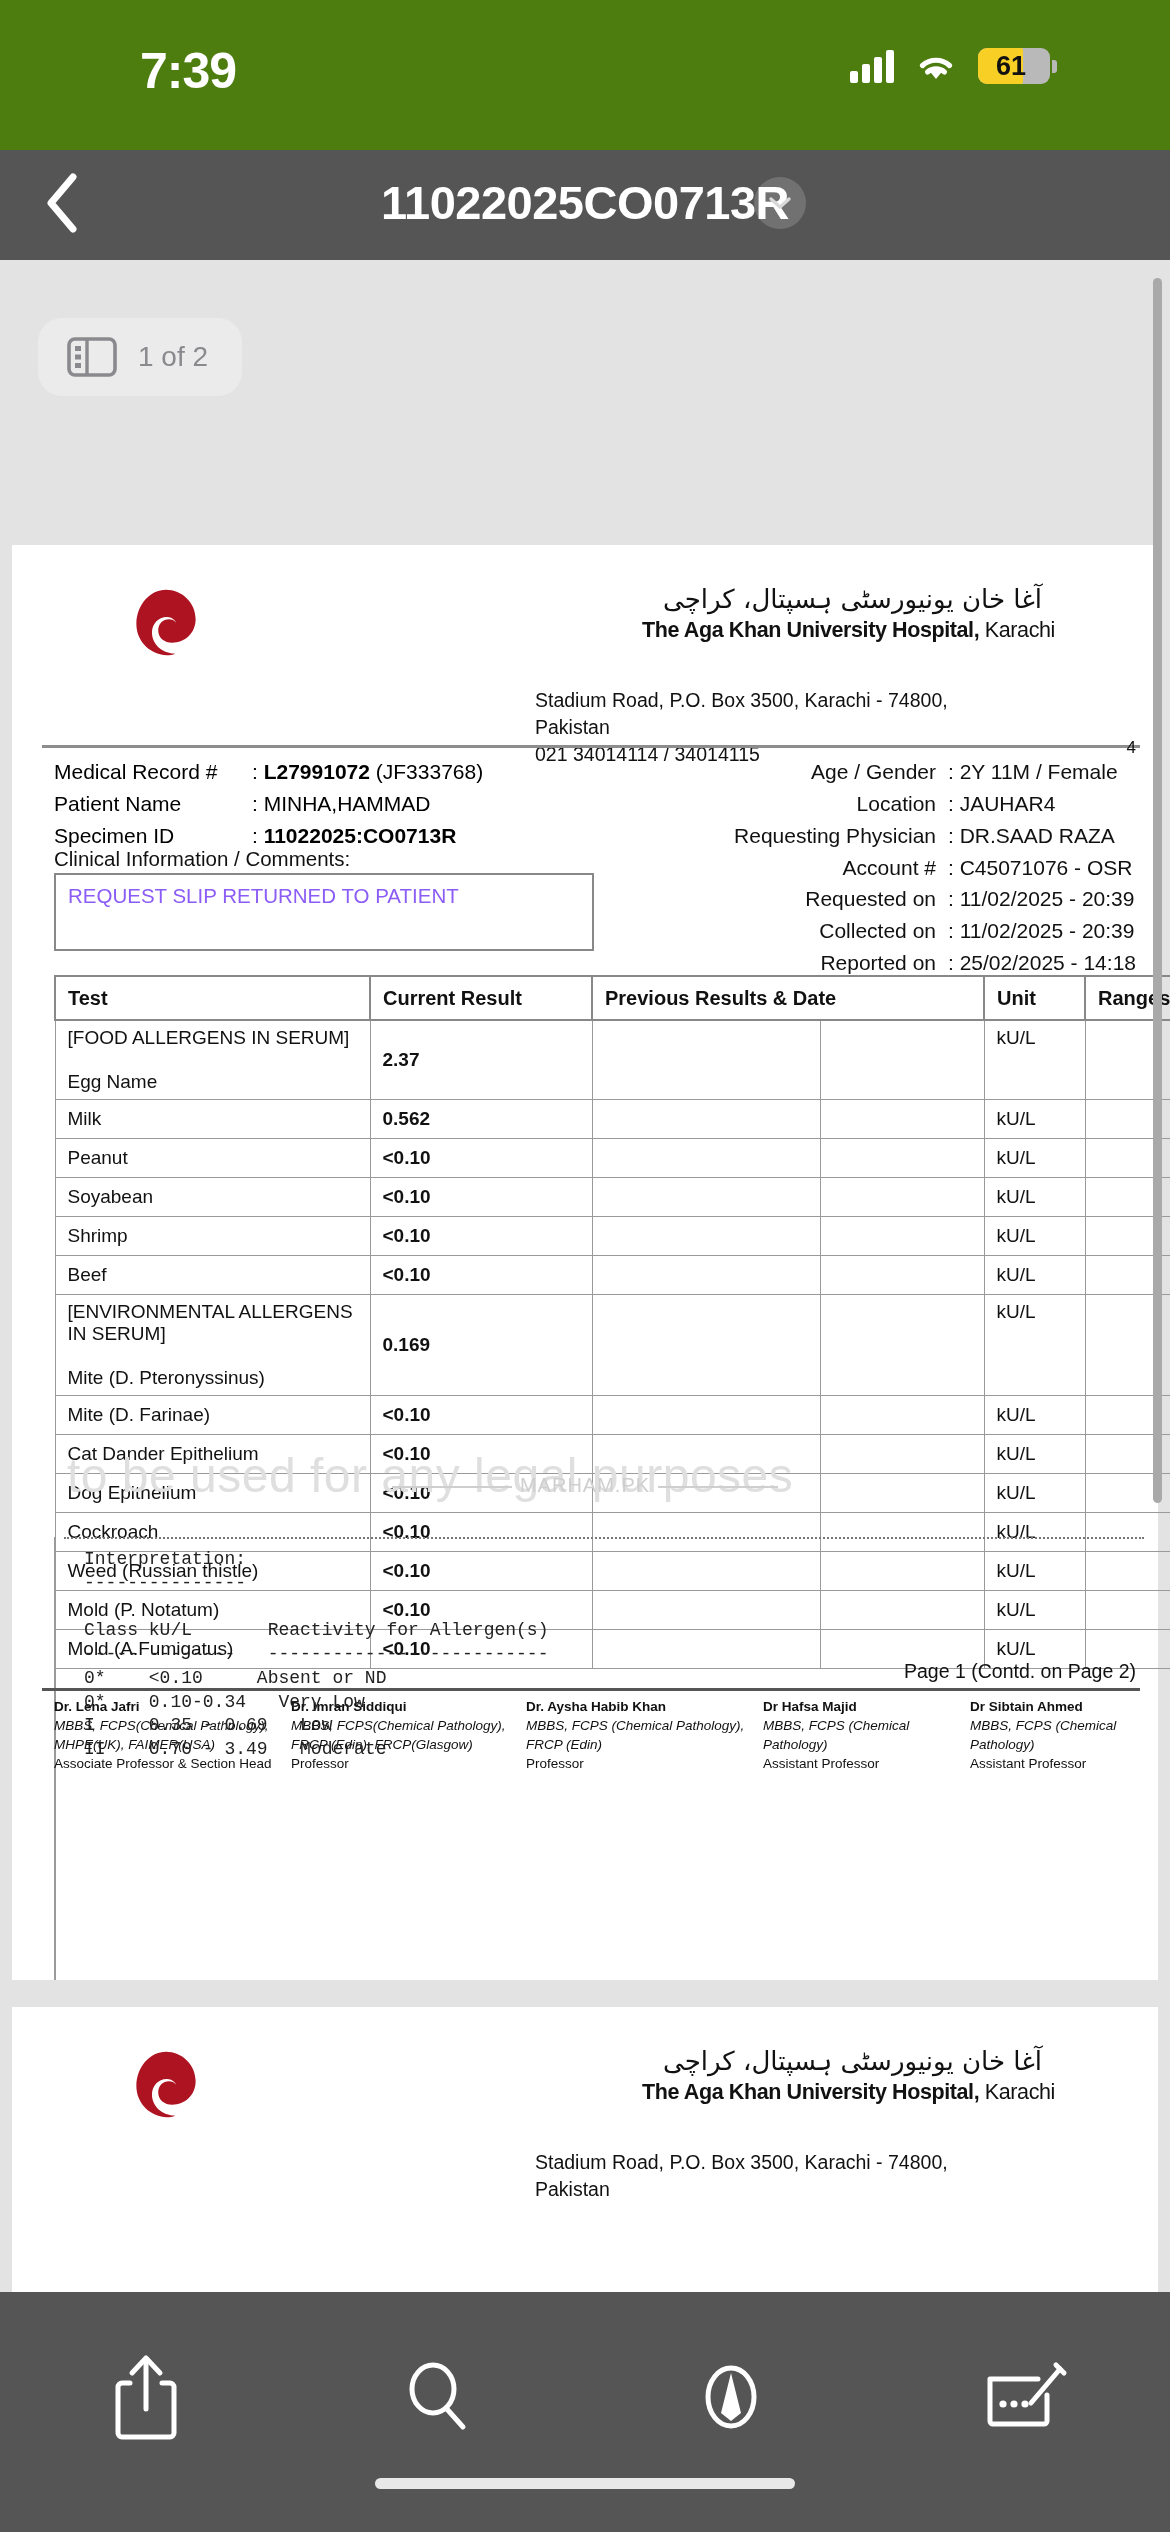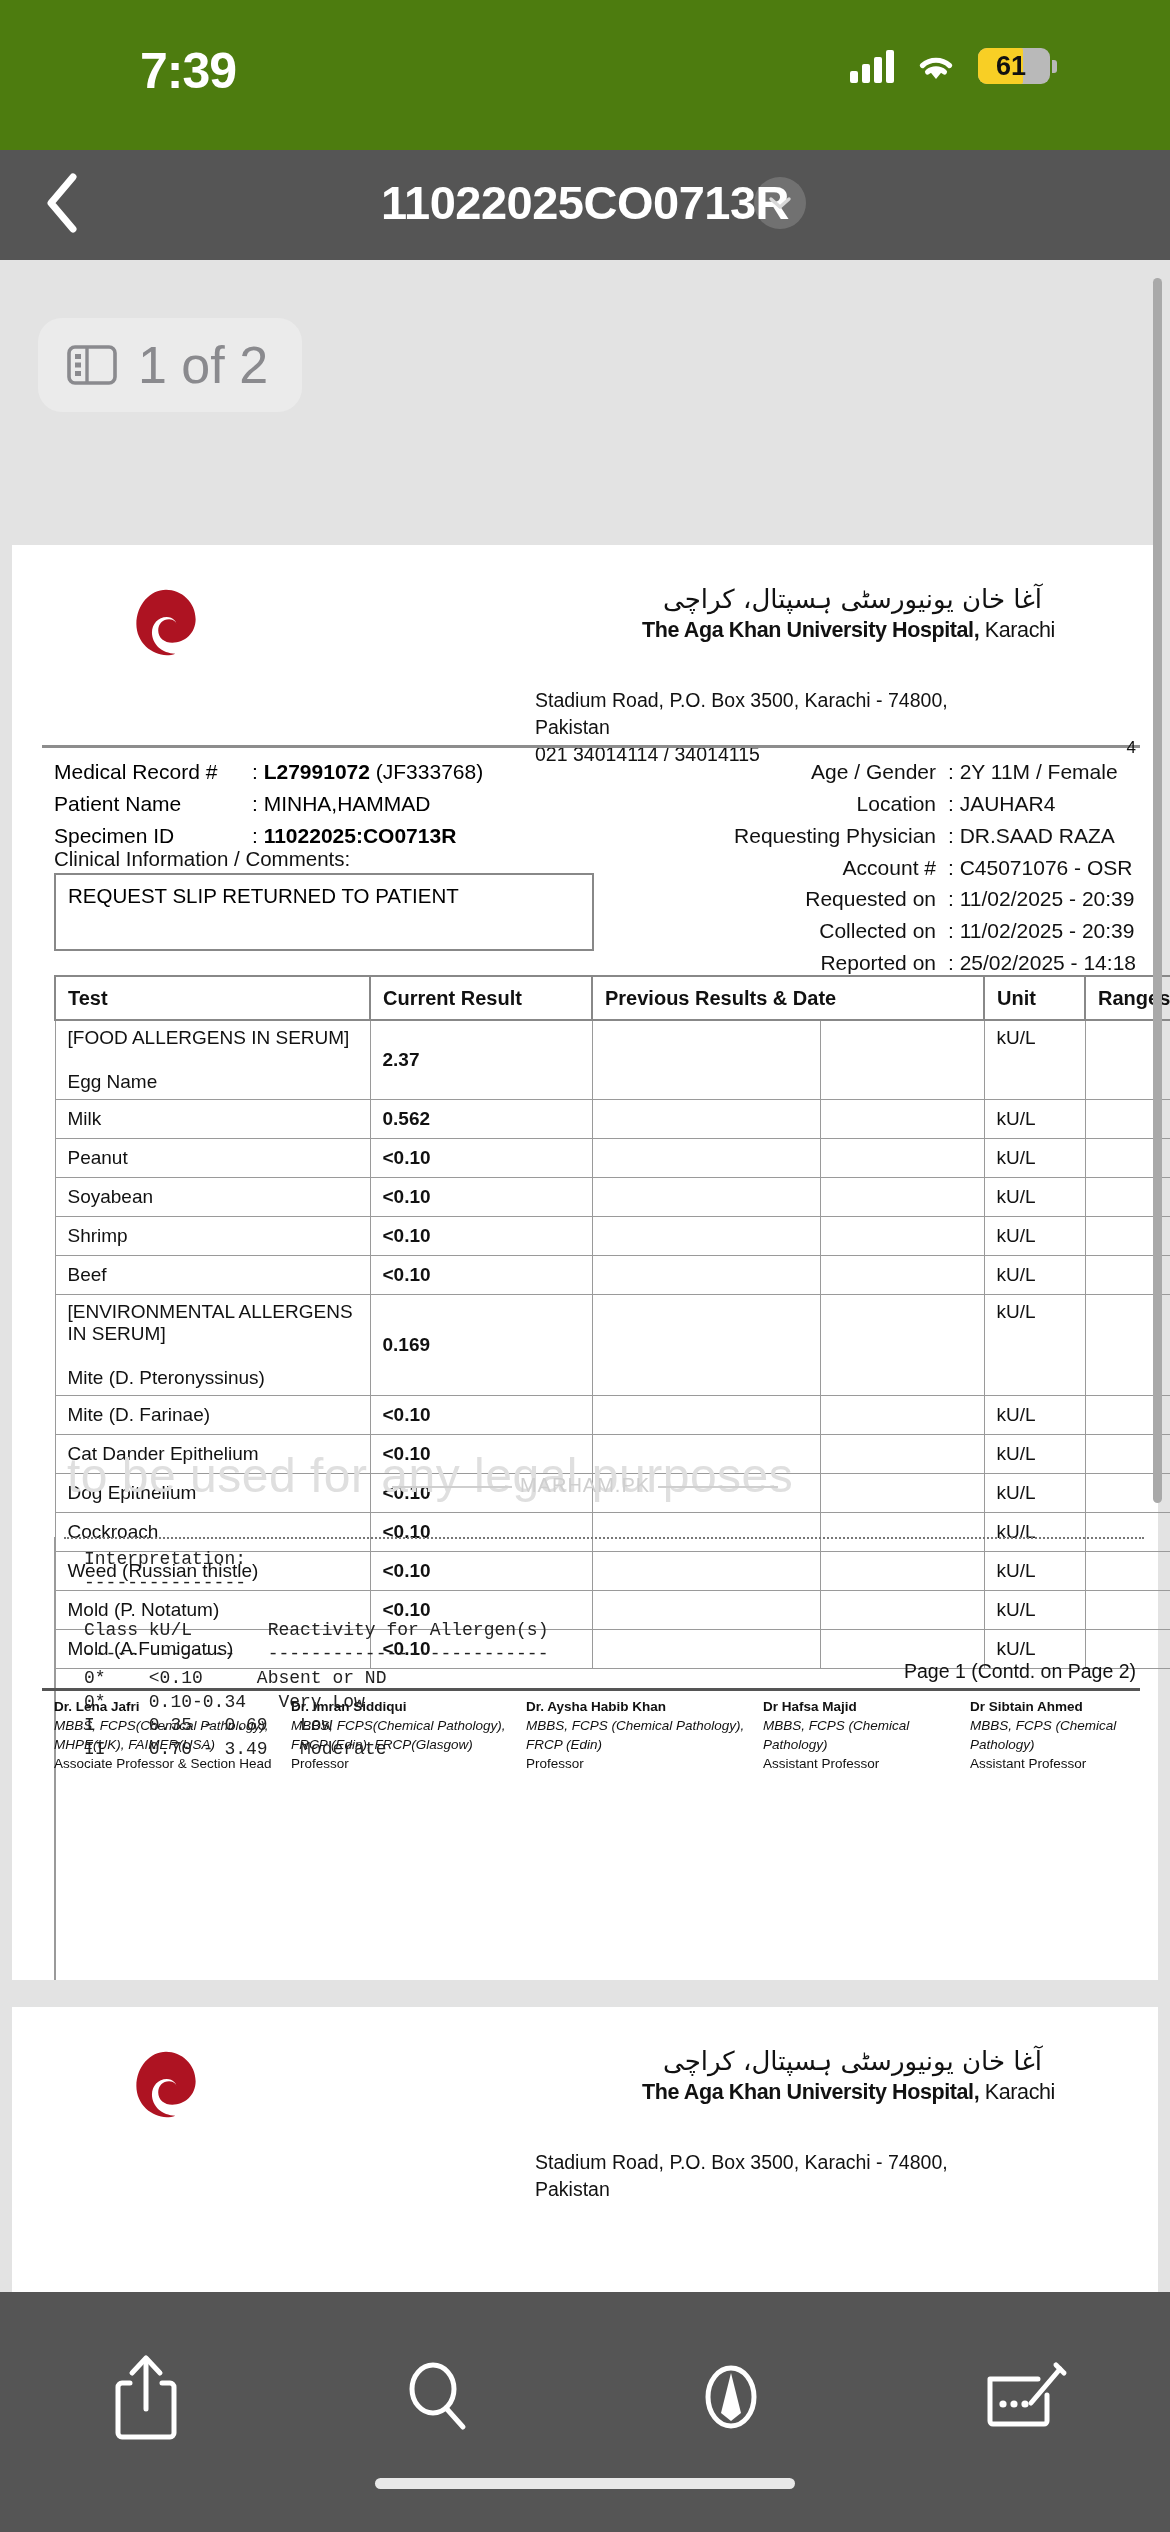--- a/index.html
+++ b/index.html
@@ -68,21 +68,21 @@
   .docarea {
     position: absolute; top: 260px; left: 0; width: 1170px; height: 2032px;
     background: #e3e3e3; overflow: hidden;
   }
   .pagebadge {
     position: absolute; left: 38px; top: 58px;
     background: #ebebeb; border-radius: 24px;
     padding: 17px 34px 17px 28px; display: flex; align-items: center; gap: 20px;
     z-index: 30;
   }
-  .pagebadge .lbl { font-size: 52px; color: #8a8a8e; font-weight: 400; }
+  .pagebadge .lbl { font-size: 28px; color: #8a8a8e; font-weight: 400; }
 
   .scrollbar {
     position: absolute; right: 8px; top: 18px; width: 9px; height: 1225px;
     background: #a9a9a9; border-radius: 5px; z-index: 40;
   }
 
   
   .page {
     position: absolute; left: 12px; width: 1146px;
     background: #fff;
@@ -122,21 +122,21 @@
   .pinfo-r { position: absolute; right: 22px; top: 212px; font-size: 21px; color: #111; line-height: 1.47; }
   .pinfo-r table { border-collapse: collapse; }
   .pinfo-r td { padding: 0 0 1px 0; vertical-align: top; white-space: nowrap; }
   .pinfo-r td.k { text-align: right; padding-right: 12px; }
 
   .clinlabel { position: absolute; left: 42px; top: 302px; font-size: 20.5px; color: #111; }
   .clinbox {
     position: absolute; left: 42px; top: 328px; width: 540px; height: 78px;
     border: 2px solid #888; background: #fff;
   }
-  .clinbox .txt { font-size: 20.5px; color: #000000; padding: 9px 12px 0 12px; }
+  .clinbox .txt { font-size: 20.5px; color: #8b5cf6; padding: 9px 12px 0 12px; }
 
   
   .rtbl {
     position: absolute; left: 42px; top: 430px; width: 1160px;
     border-collapse: collapse; table-layout: fixed;
     font-size: 19px; color: #111;
   }
   .rtbl col.c1 { width: 315px; }
   .rtbl col.c2 { width: 222px; }
   .rtbl col.c3 { width: 228px; }

